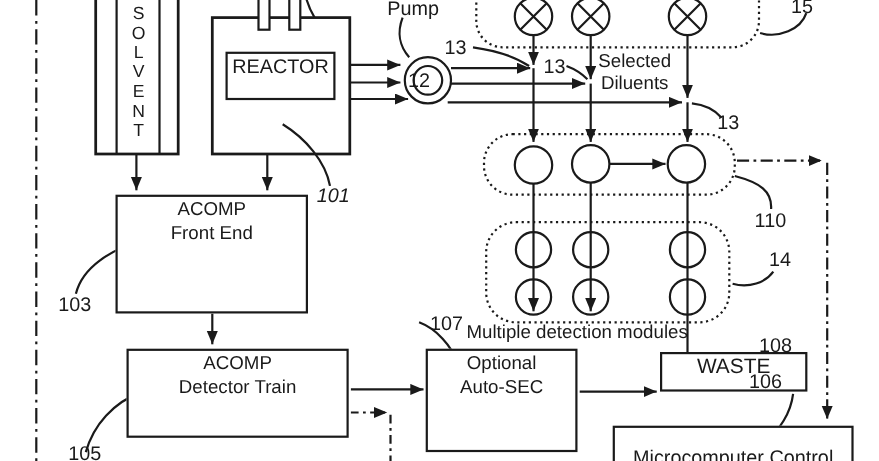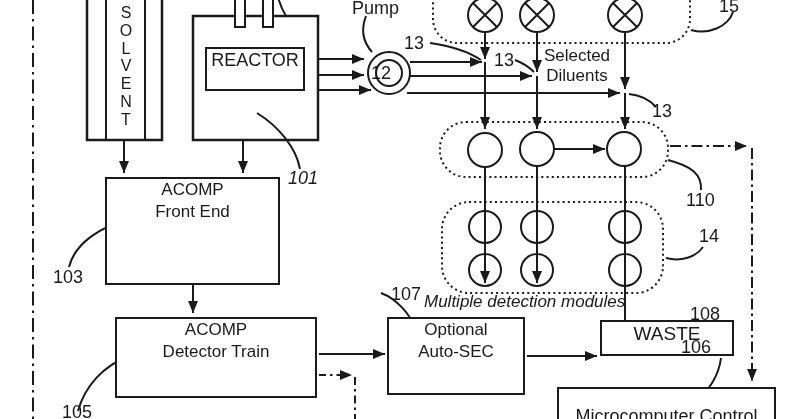--- a/index.html
+++ b/index.html
@@ -159,39 +159,39 @@
   <div class="box" style="left:105px;top:177px;width:175px;height:108px;font-size:17px;">
     <span>ACOMP
 Front End</span>
   </div>
 
   <div class="box" style="left:115px;top:317px;width:202px;height:81px;font-size:17px;">
     <span>ACOMP
 Detector Train</span>
   </div>
 
-  <div class="box" style="left:387px;top:317px;width:138px;height:78px;font-size:17px;">
+  <div class="box" style="left:387px;top:317px;width:138px;height:94px;font-size:17px;">
     <span>Optional
 Auto-SEC</span>
   </div>
 
   <div class="box" style="left:600px;top:320px;width:134px;height:36px;font-size:19px;">
     <span>WASTE</span>
   </div>
 
   <div class="box" style="left:557px;top:387px;width:219px;height:58px;font-size:18px;align-items:flex-start;">
     <span style="padding-top:16px;">Microcomputer Control</span>
   </div>
 
   <div class="txt center" style="left:371px;top:63px;width:20px;font-size:18px;">12</div>
 
   <div class="txt ref" style="left:352px;top:-2px;">Pump</div>
   <div class="txt cap center" style="left:541px;top:46px;width:72px;">Selected
 Diluents</div>
-  <div class="txt cap" style="left:424px;top:292px;font-style:italic;">Multiple detection modules</div>
+  <div class="txt cap" style="left:424px;top:292px;">Multiple detection modules</div>
 
   <div class="txt ref" style="left:404px;top:33px;">13</div>
   <div class="txt ref" style="left:494px;top:50px;">13</div>
   <div class="txt ref" style="left:652px;top:101px;">13</div>
   <div class="txt ref" style="left:719px;top:-4px;">15</div>
   <div class="txt ref" style="left:288px;top:168px;font-style:italic;">101</div>
   <div class="txt ref" style="left:53px;top:267px;">103</div>
   <div class="txt ref" style="left:62px;top:402px;">105</div>
   <div class="txt ref" style="left:351px;top:284px;margin-left:40px;">107</div>
   <div class="txt ref" style="left:690px;top:304px;">108</div>

